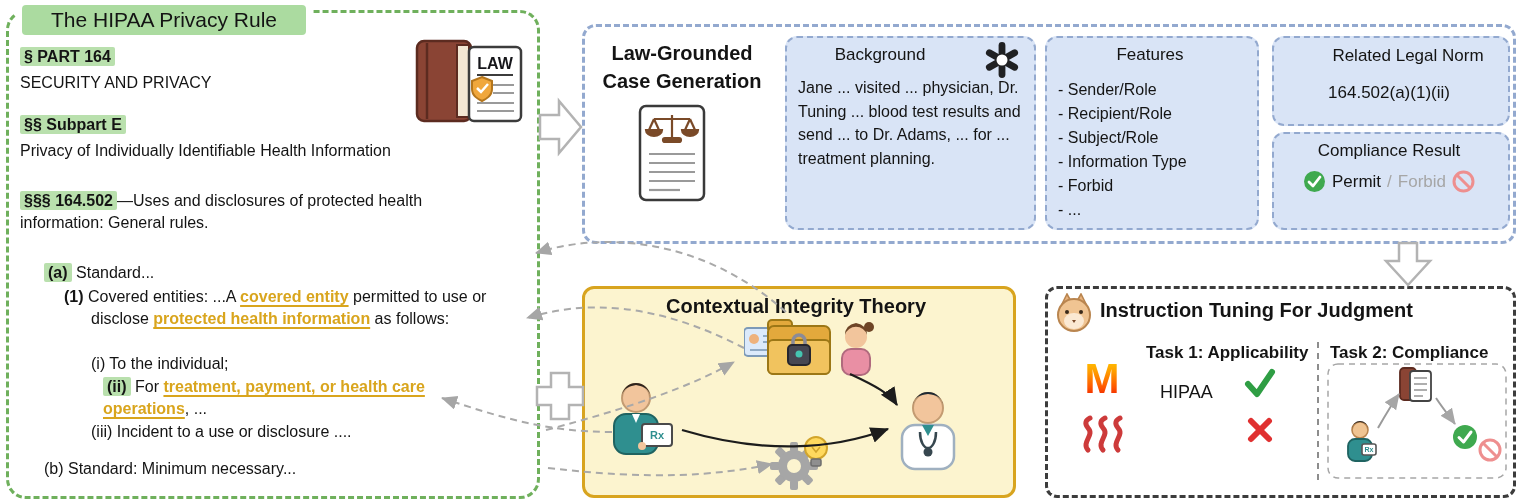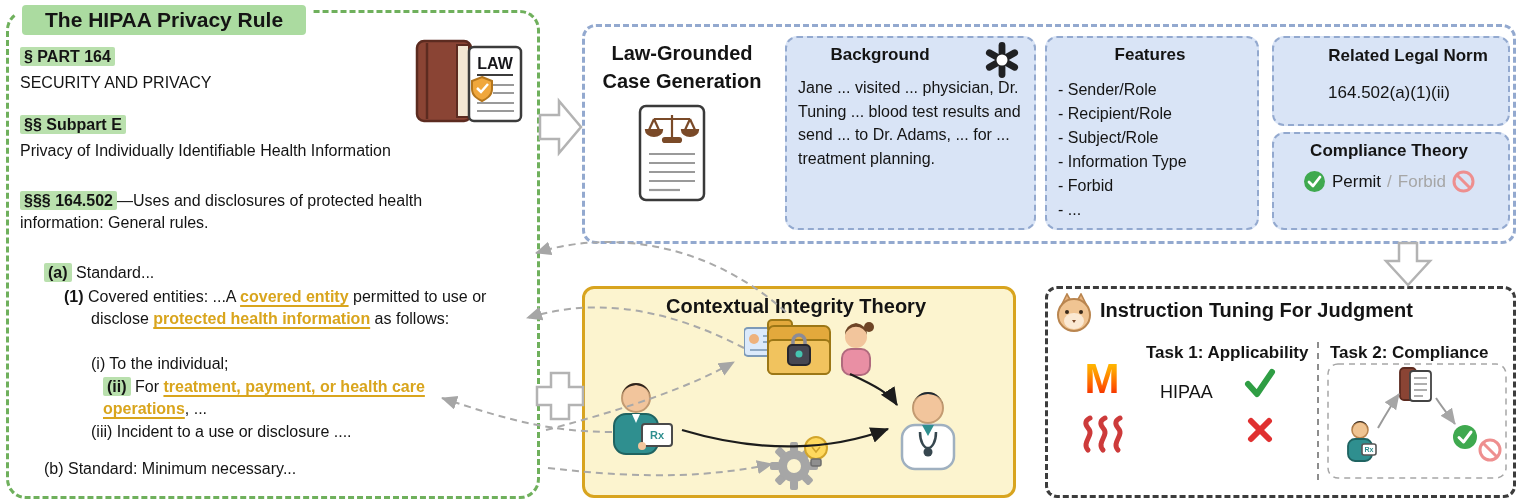--- a/index.html
+++ b/index.html
@@ -4,27 +4,27 @@
 <style>
   html,body{margin:0;padding:0;background:#fff;}
   body{font-family:"Liberation Sans","DejaVu Sans",sans-serif;color:#141414;}
   .canvas{position:relative;width:1519px;height:499px;background:#fff;overflow:hidden;}
   .abs{position:absolute;}
   .panel{position:absolute;}
   .panel-hipaa{left:6px;top:10px;width:528px;height:483px;border:3px dashed #6fb05c;border-radius:20px;}
   .panel-case{left:582px;top:24px;width:928px;height:214px;border:3px dashed #93a9cf;border-radius:14px;}
   .panel-ci{left:582px;top:286px;width:428px;height:206px;border:3px solid #d8a41f;background:#fcf4cf;border-radius:12px;}
   .panel-judge{left:1045px;top:286px;width:465px;height:206px;border:3px dashed #3c3c3c;border-radius:12px;}
-  .hipaa-title{position:absolute;left:22px;top:5px;font-size:21px;font-weight:bold;background:#abdba0;padding:3px 23px;border-radius:4px;box-shadow:0 0 0 6px #fff;}
+  .hipaa-title{position:absolute;left:22px;top:5px;font-size:21px;font-weight:normal;background:#abdba0;padding:3px 29px;border-radius:4px;box-shadow:0 0 0 6px #fff;}
   .hl{background:#b9e0ad;font-weight:bold;padding:1px 4px;border-radius:2px;}
   .goldlink{color:#d9a51d;font-weight:bold;text-decoration:underline;text-decoration-thickness:2px;text-underline-offset:3px;}
   .txt{position:absolute;font-size:16px;line-height:22px;}
   .bold{font-weight:bold;}
   .card{position:absolute;background:#d9e4f6;border:2.5px dashed #93a9cf;border-radius:12px;}
-  .cardtitle{position:absolute;font-weight:bold;font-size:17px;text-align:center;}
+  .cardtitle{position:absolute;font-weight:normal;font-size:17px;text-align:center;}
   .gray{color:#a6a6a6;}
   .overlay{position:absolute;left:0;top:0;pointer-events:none;}
 </style>
 </head>
 <body>
 
 <div class="canvas">
 
   <div class="panel panel-hipaa"></div>
   <div class="hipaa-title">The HIPAA Privacy Rule</div>
@@ -111,21 +111,21 @@
     <div>- Information Type</div>
     <div>- Forbid</div>
     <div>- ...</div>
   </div>
 
   <div class="card" style="left:1272px;top:36px;width:234px;height:86px"></div>
   <div class="cardtitle" style="left:1291px;top:46px;width:234px">Related Legal Norm</div>
   <div class="txt" style="left:1272px;top:82px;width:234px;text-align:center;font-size:17px">164.502(a)(1)(ii)</div>
 
   <div class="card" style="left:1272px;top:132px;width:234px;height:94px"></div>
-  <div class="cardtitle" style="left:1272px;top:141px;width:234px">Compliance Theory</div>
+  <div class="cardtitle" style="left:1272px;top:141px;width:234px">Compliance Result</div>
   <div class="abs" style="left:1272px;top:170px;width:234px;display:flex;justify-content:center;align-items:center;gap:6px;font-size:17px">
     <svg width="23" height="23" viewBox="0 0 23 23">
       <circle cx="11.5" cy="11.5" r="10.5" fill="#3fa94f"></circle>
       <polyline points="6,12 10,16 17,7" stroke="#ffffff" stroke-width="2.8" fill="none" stroke-linecap="round" stroke-linejoin="round"></polyline>
     </svg>
     <span>Permit</span>
     <span class="gray">/</span>
     <span class="gray">Forbid</span>
     <svg width="23" height="23" viewBox="0 0 23 23">
       <circle cx="11.5" cy="11.5" r="9.5" fill="none" stroke="#ee8f8f" stroke-width="3"></circle>

